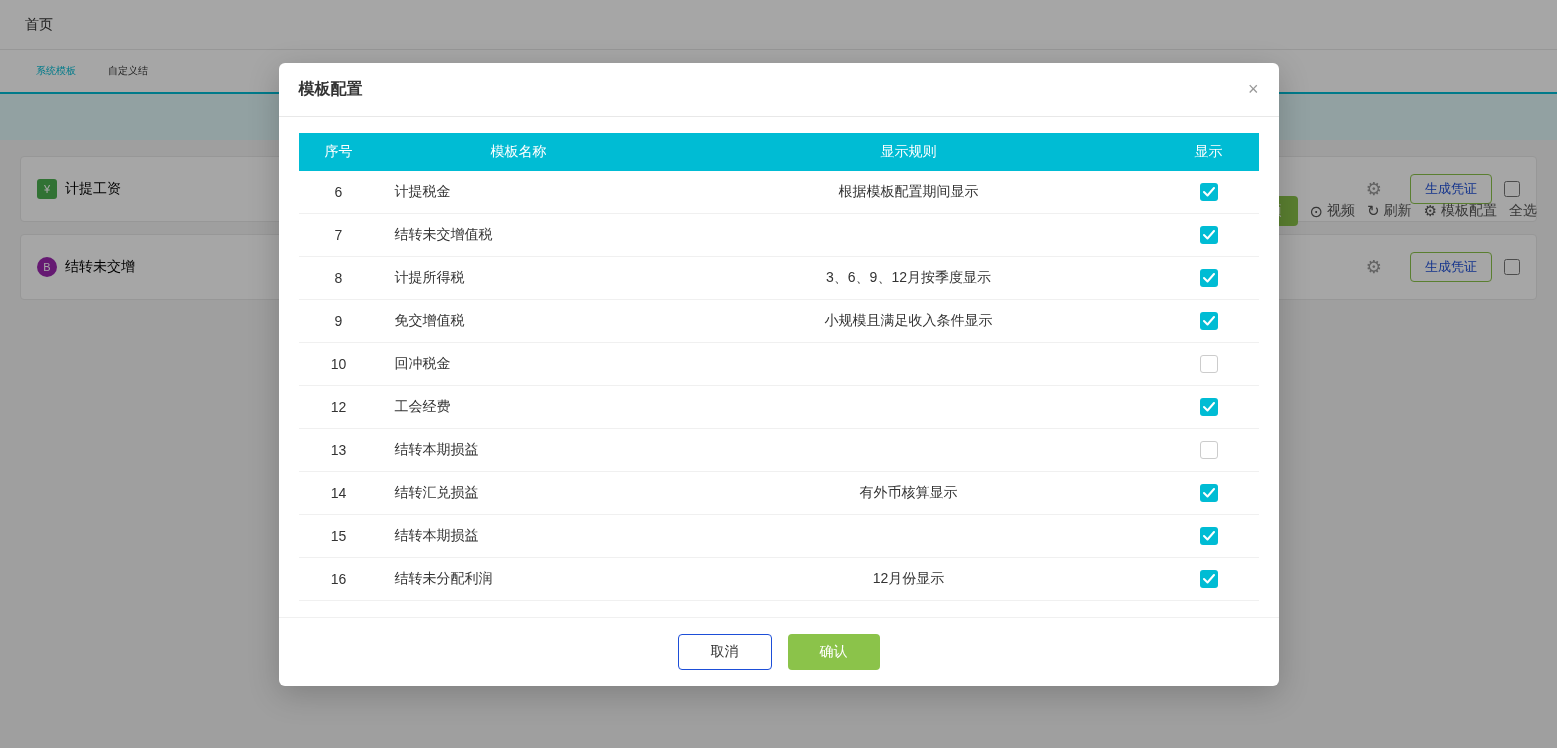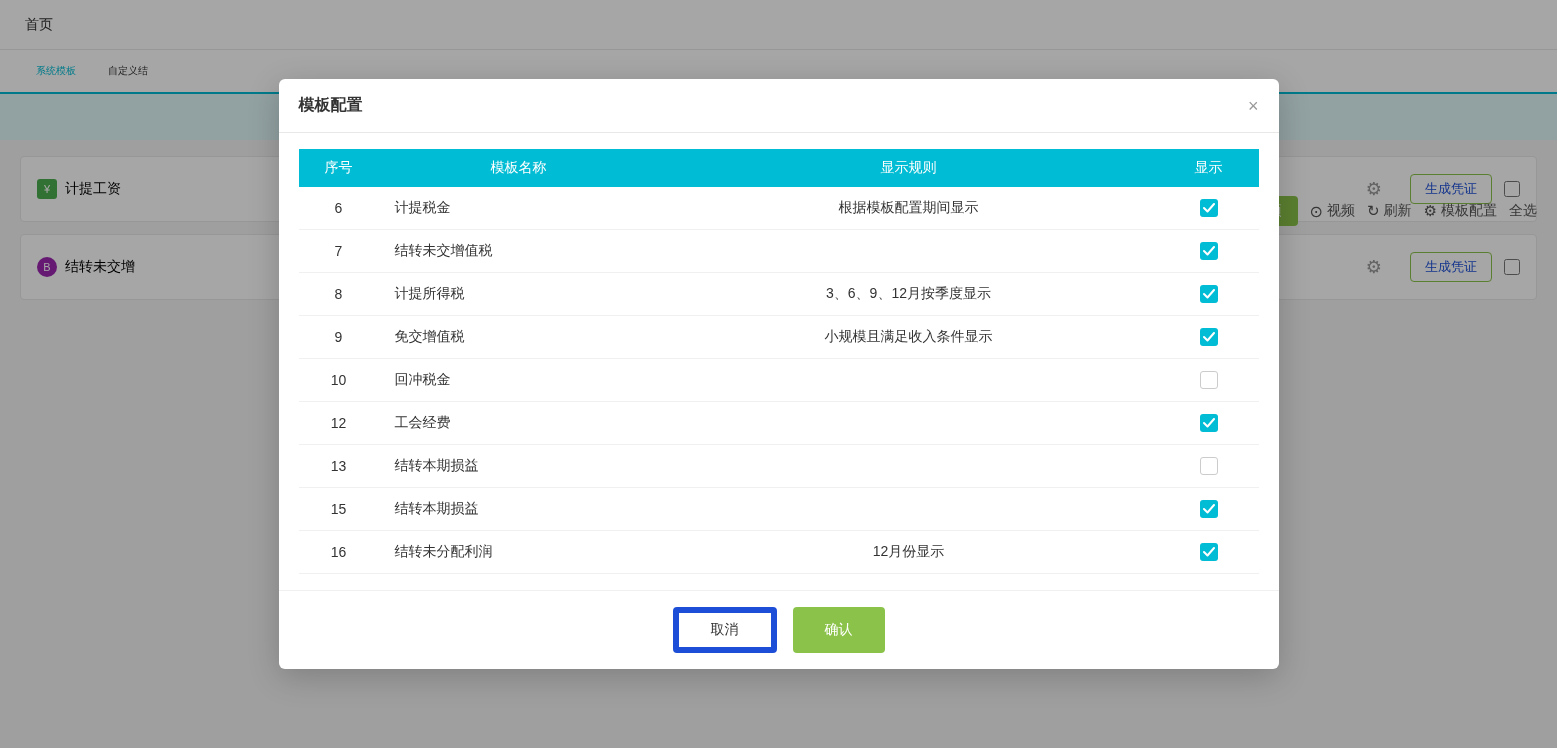--- a/index.html
+++ b/index.html
@@ -319,21 +319,21 @@
     
     .modal-footer {
       display: flex;
       justify-content: center;
       gap: 16px;
       padding: 16px 20px;
       border-top: 1px solid #f0f0f0;
     }
     .btn-cancel {
       padding: 8px 32px;
-      border: 6px solid #1d4ed8;
+      border: 1px solid #1d4ed8;
       background: #fff;
       color: #333;
       border-radius: 4px;
       cursor: pointer;
       font-size: 14px;
       font-family: inherit;
     }
     .btn-confirm {
       padding: 8px 32px;
       border: none;
@@ -531,20 +531,34 @@
               <td>13</td>
               <td>结转本期损益</td>
               <td></td>
               <td style="text-align: center;">
                 <div class="checkbox-checked-wrap">
                   <div class="check-box-empty"></div>
                 </div>
               </td>
             </tr>
             <tr>
+              <td>14</td>
+              <td>结转汇兑损益</td>
+              <td>有外币核算显示</td>
+              <td style="text-align: center;">
+                <div class="checkbox-checked-wrap">
+                  <div class="check-box-teal">
+                    <svg width="12" height="10" viewBox="0 0 12 10">
+                      <polyline points="1,5 4.5,8.5 11,1" stroke="#fff" stroke-width="2" fill="none" stroke-linecap="round" stroke-linejoin="round"></polyline>
+                    </svg>
+                  </div>
+                </div>
+              </td>
+            </tr>
+            <tr>
               <td>15</td>
               <td>结转本期损益</td>
               <td></td>
               <td style="text-align: center;">
                 <div class="checkbox-checked-wrap">
                   <div class="check-box-teal">
                     <svg width="12" height="10" viewBox="0 0 12 10">
                       <polyline points="1,5 4.5,8.5 11,1" stroke="#fff" stroke-width="2" fill="none" stroke-linecap="round" stroke-linejoin="round"></polyline>
                     </svg>
                   </div>

